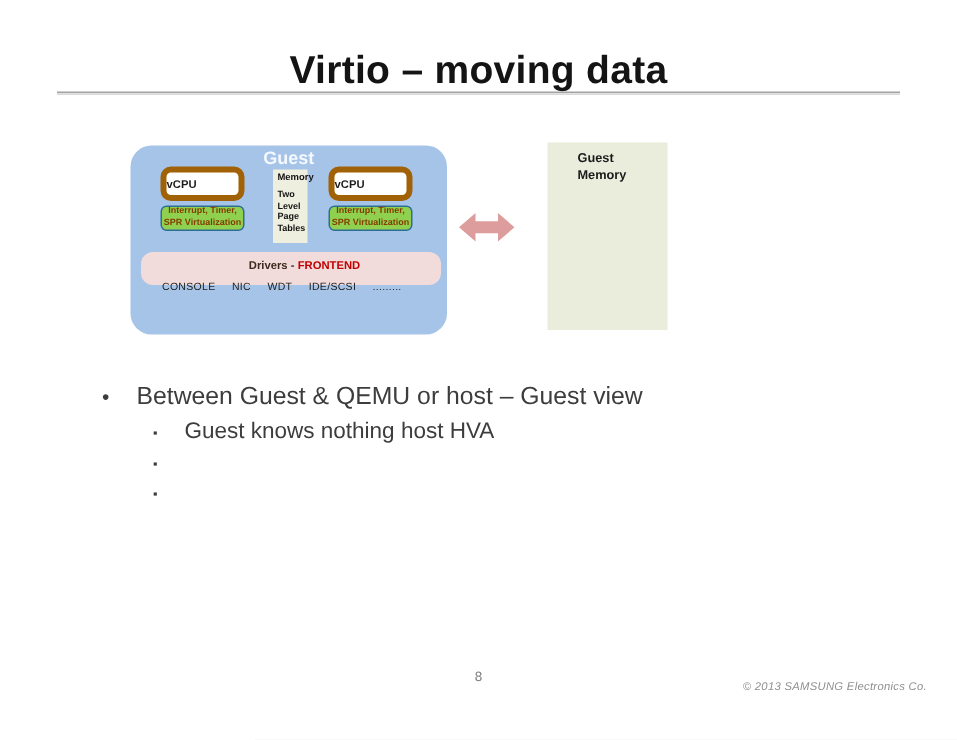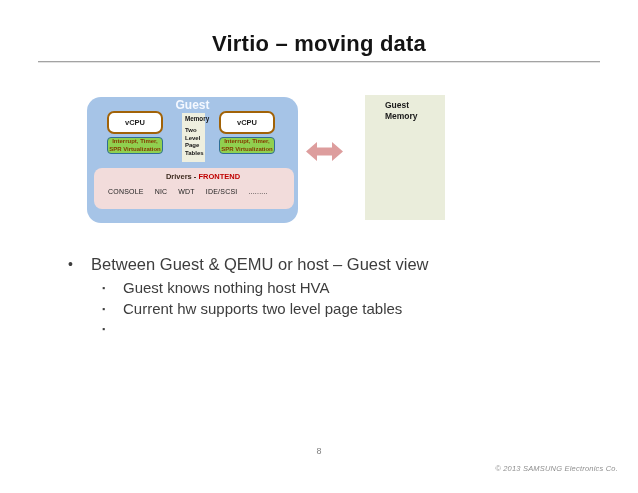--- a/index.html
+++ b/index.html
@@ -5,61 +5,61 @@
   * { margin:0; padding:0; box-sizing:border-box; }
   body { background:#e8e8e8; font-family:"Liberation Sans", sans-serif; }
   .slide {
     position:relative; width:638px; height:493px; background:#ffffff;
     overflow:hidden; margin:0 auto;
   }
 
   
   .page-title {
     position:absolute; top:31px; left:0; width:100%; text-align:center;
-    font-size:22px; font-weight:bold; color:#141414; letter-spacing:0.2px;
+    font-size:26px; font-weight:bold; color:#141414; letter-spacing:0.2px;
   }
   .title-rule {
     position:absolute; top:61px; left:38px; width:562px; height:2px;
     background:#a3a3a3; border-bottom:1px solid #e2e2e2;
   }
 
   
   .guest-box {
     position:absolute; left:87px; top:97px; width:211px; height:126px;
     background:#a6c4e7; border-radius:14px;
   }
   .guest-label {
     position:absolute; top:1px; left:0; width:100%; text-align:center;
     color:#f4f8ff; font-weight:bold; font-size:12px;
   }
   .vcpu {
     position:absolute; width:56px; height:23px; background:#ffffff;
-    border:2px solid #a16207; border-radius:7px;
-    display:flex; align-items:center; justify-content:center;
+    border:4px solid #a16207; border-radius:7px;
+    display:flex; align-items:center; 
     font-size:7.5px; font-weight:bold; color:#1d1d1d;
   }
   .vcpu.left  { left:20px;  top:14px; }
   .vcpu.right { left:132px; top:14px; }
   .intr {
     position:absolute; width:56px; height:17px; background:#90d04f;
     border:1px solid #2e6e96; border-radius:4px;
     display:flex; align-items:center; justify-content:center; text-align:center;
     font-size:6px; font-weight:bold; color:#833c00; line-height:1.2; padding:1px;
   }
   .intr.left  { left:20px;  top:40px; }
   .intr.right { left:132px; top:40px; }
   .memory-strip {
     position:absolute; left:95px; top:16px; width:23px; height:49px;
     background:#eeefdf; padding:2px 0 0 3px;
     font-weight:bold; color:#141414;
   }
   .memory-title { font-size:6.3px; margin-bottom:5px; }
   .memory-line  { font-size:6px; line-height:7.6px; }
   .drivers-box {
-    position:absolute; left:7px; top:71px; width:200px; height:41px;
+    position:absolute; left:7px; top:71px; width:200px; height:22px;
     background:#f2dcdb; border-radius:8px;
   }
   .drivers-header {
     text-align:center; font-size:7.5px; font-weight:bold; color:#3c2a1e;
     padding-top:4px; transform:translateX(9px);
   }
   .drivers-header .frontend { color:#c00000; }
   .drivers-items {
     display:flex; gap:11px; font-size:7px; color:#222;
     margin:7px 0 0 14px; letter-spacing:0.2px;
@@ -84,21 +84,21 @@
   .sub-item { display:flex; font-size:15px; line-height:19.5px; }
   .sub-item .marker { width:21px; font-size:8.5px; padding-top:1px; }
   .sub-item sup { font-size:9.5px; line-height:0; }
 
   
   .page-number {
     position:absolute; left:0; top:446px; width:638px; text-align:center;
     font-size:9px; color:#7f7f7f;
   }
   .copyright {
-    position:absolute; right:20px; top:464px; font-size:7.5px;
+    position:absolute; right:20px; top:453px; font-size:7.5px;
     font-style:italic; color:#8f8f8f; letter-spacing:0.2px;
   }
 </style>
 </head>
 <body>
 
 <div class="slide">
 
   <div class="page-title">Virtio – moving data</div>
   <div class="title-rule"></div>
@@ -156,21 +156,20 @@
       <span class="marker">•</span>
       <span>Between Guest &amp; QEMU or host – Guest view</span>
     </div>
     <div class="sub">
       <div class="sub-item">
         <span class="marker">▪</span>
         <span>Guest knows nothing host HVA</span>
       </div>
       <div class="sub-item">
         <span class="marker">▪</span>
-        <span>Current hw supports two level page tables</span>
       </div>
       <div class="sub-item">
         <span class="marker">▪</span>
       </div>
     </div>
   </div>
 
   <div class="page-number">8</div>
   <div class="copyright">© 2013 SAMSUNG Electronics Co.</div>
 

